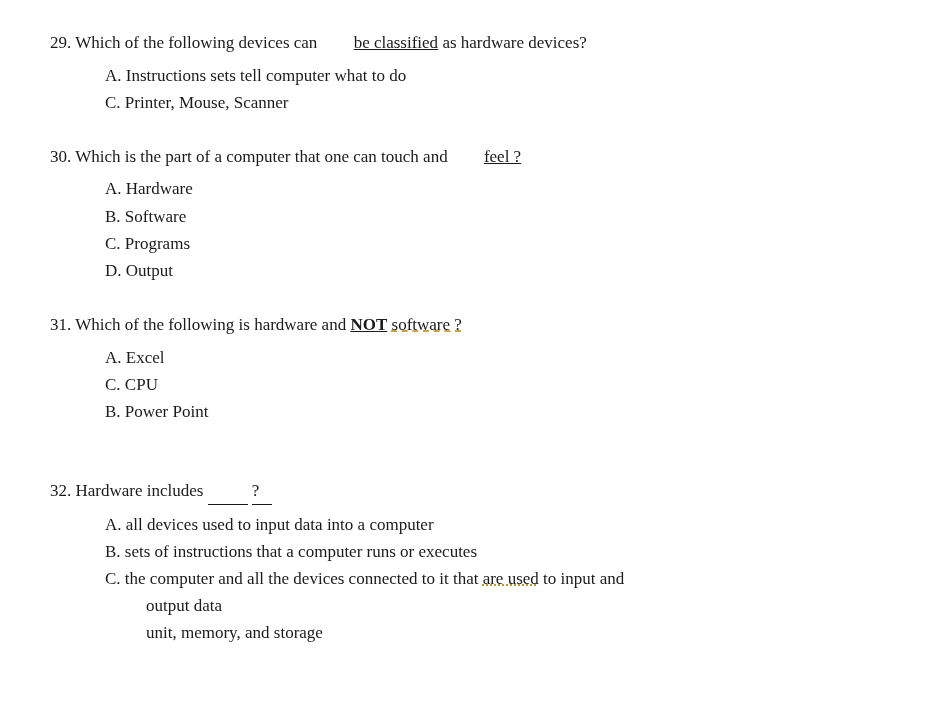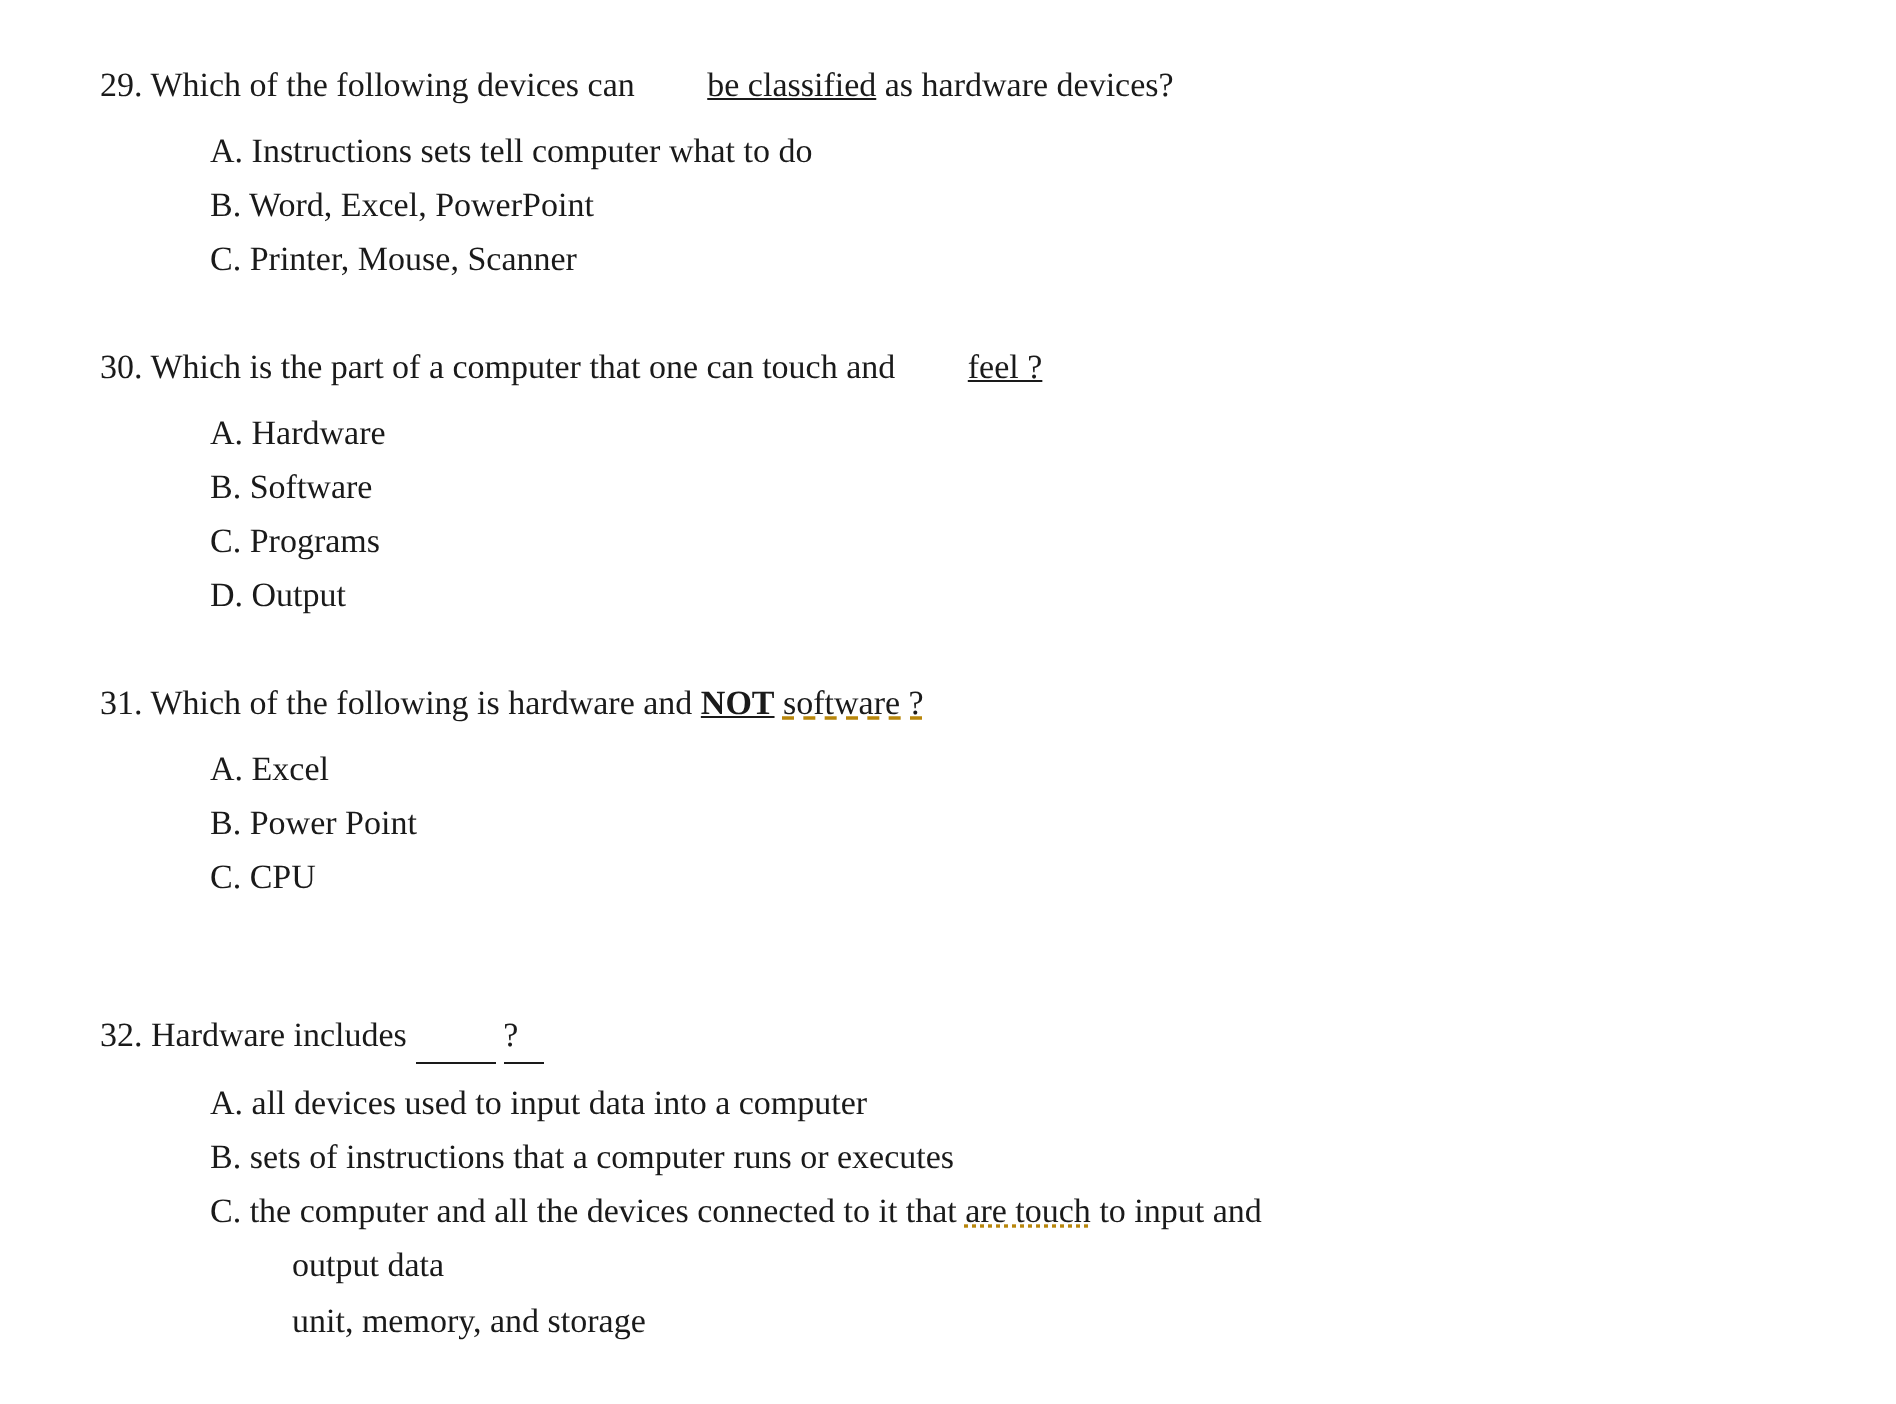--- a/index.html
+++ b/index.html
@@ -84,21 +84,20 @@
   </style>
 </head>
 <body>
 
 <div class="question-block">
   <div class="question-text">
     <span>29. Which of the following devices can <span class="underline-solid">be classified</span> as hardware devices?</span>
   </div>
   <div class="options">
     <div class="option-line">A. Instructions sets tell computer what to do</div>
-    <div class="option-line">B. Word, Excel, PowerPoint</div>
     <div class="option-line">C. Printer, Mouse, Scanner</div>
   </div>
 </div>
 
 <div class="question-block">
   <div class="question-text">
     30. Which is the part of a computer that one can touch and <span class="underline-solid">feel ?</span>
   </div>
   <div class="options">
     <div class="option-line">A.  Hardware</div>
@@ -107,29 +106,29 @@
     <div class="option-line">D.  Output</div>
   </div>
 </div>
 
 <div class="question-block q31-block">
   <div class="question-text">
     31. Which of the following is hardware and <span class="bold-underline">NOT</span> <span class="underline-dashed">software ?</span>
   </div>
   <div class="options">
     <div class="option-line">A.  Excel</div>
+    <div class="option-line">C.  CPU</div>
     <div class="option-line">B.  Power Point</div>
-    <div class="option-line">C.  CPU</div>
   </div>
 </div>
 
 <div class="question-block">
   <div class="question-text">
     32.  Hardware includes <span class="blank">&nbsp;</span><span class="blank2">?</span>
   </div>
   <div class="options">
     <div class="option-line">A.  all devices used to input data into a computer</div>
     <div class="option-line">B.  sets of instructions that a computer runs or executes</div>
-    <div class="option-line">C.  the computer and all the devices connected to it that <span class="underline-dotted">are touch</span> to input and</div>
+    <div class="option-line">C.  the computer and all the devices connected to it that <span class="underline-dotted">are used</span> to input and</div>
     <div class="indent-continuation">output data</div>
     <div class="indent-continuation">unit, memory, and storage</div>
   </div>
 </div>
 
 </body></html>

